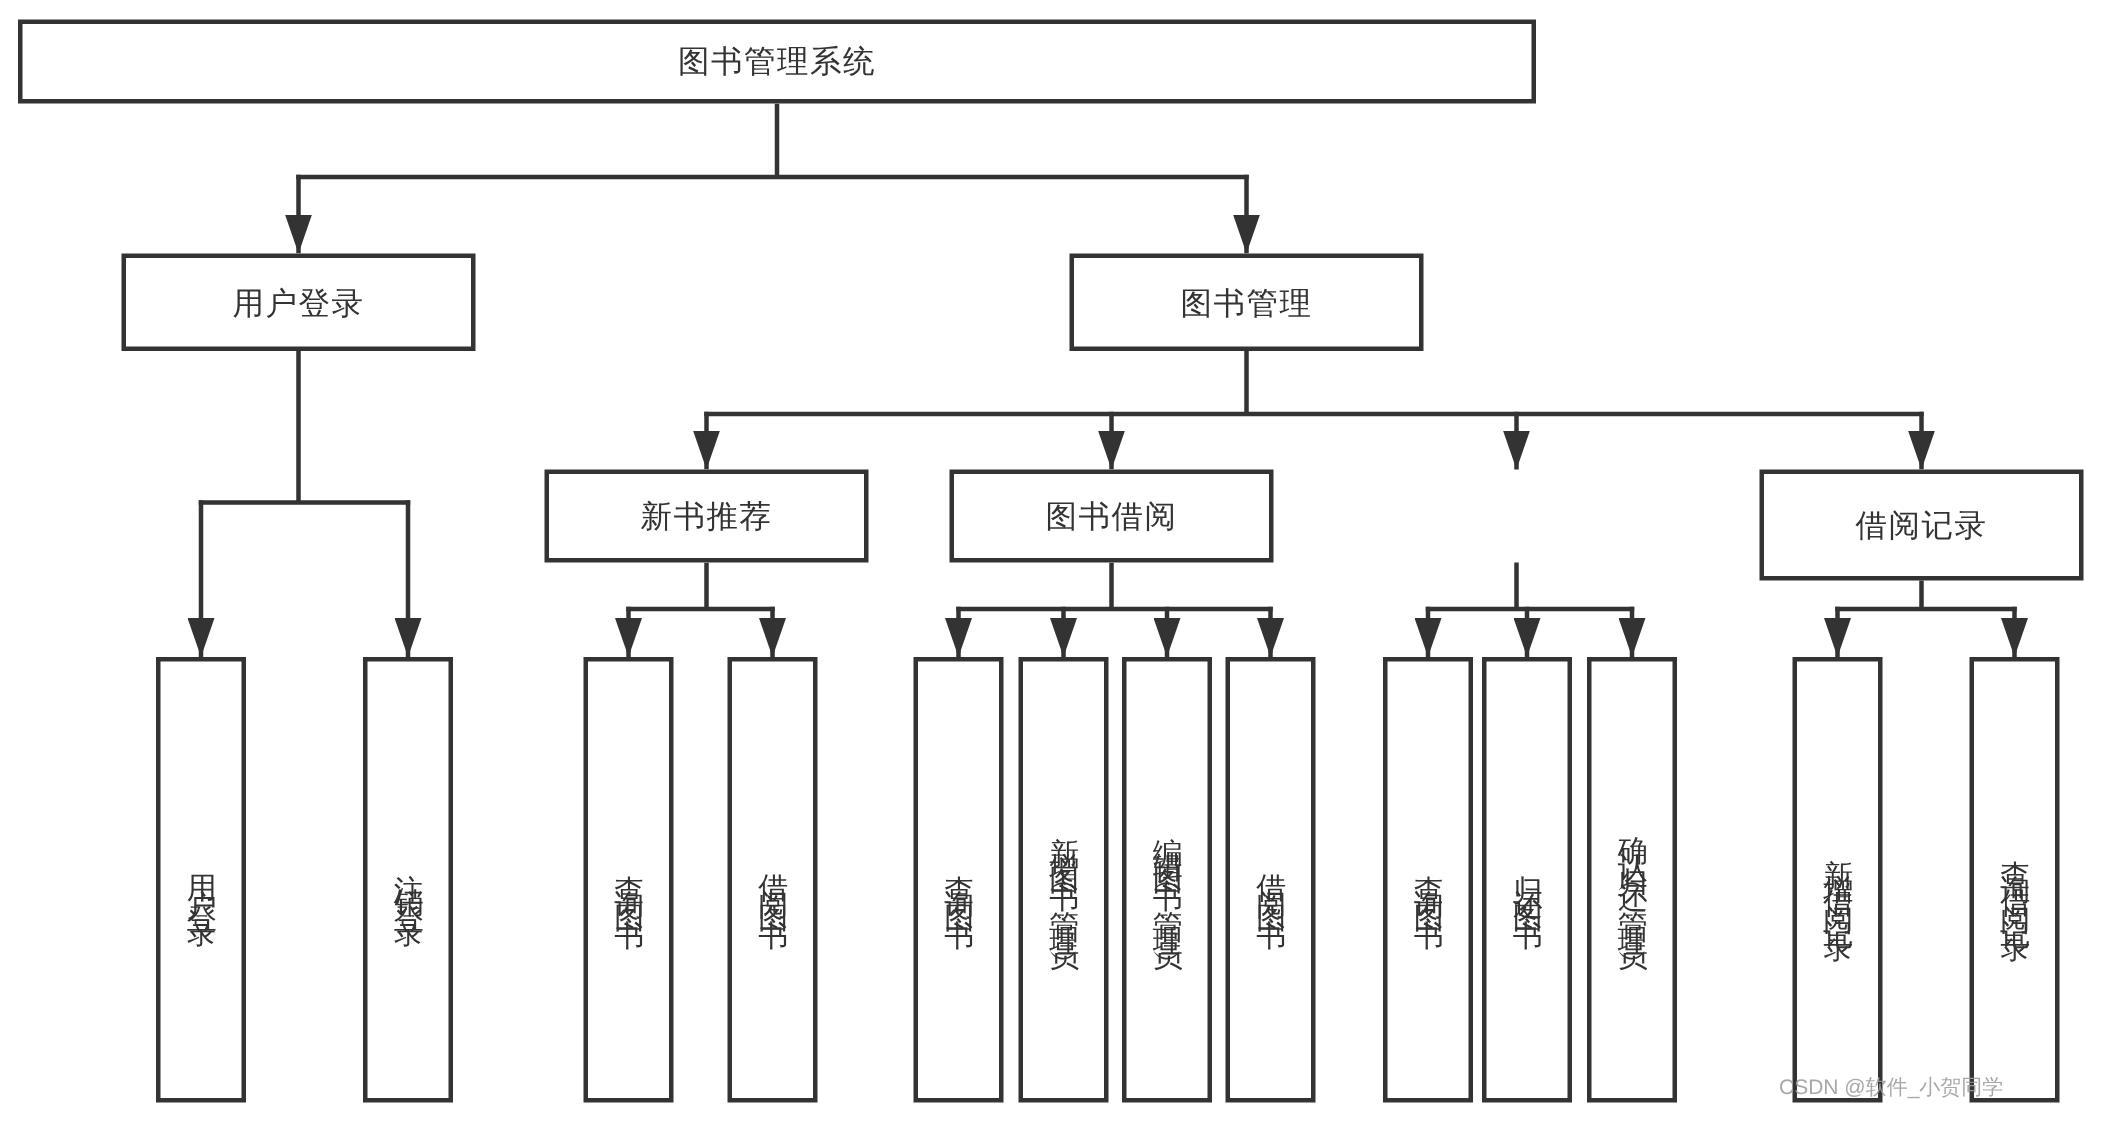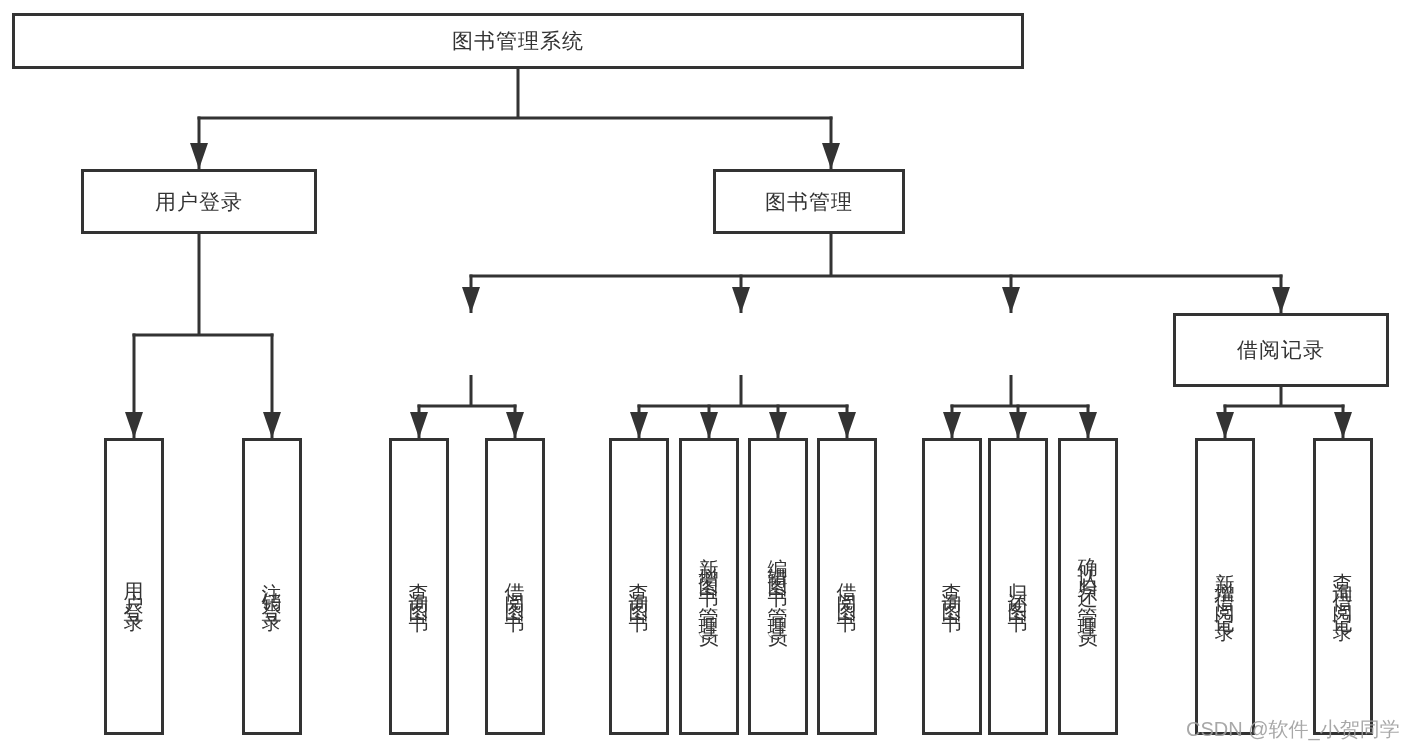--- a/index.html
+++ b/index.html
@@ -44,21 +44,21 @@
     line-height: 1.1;
     letter-spacing: 10px;
     color: #333333;
     white-space: nowrap;
   }
   .watermark {
     position: absolute;
     left: 1186px;
     top: 716px;
     z-index: 5;
-    font-size: 20px;
+    font-size: 14px;
     color: rgba(158, 158, 158, 0.9);
     white-space: nowrap;
   }
 </style>
 </head>
 <body>
 
 <div class="canvas">
 
   <svg class="connectors" width="1405" height="747" viewBox="0 0 1405 747">
@@ -104,24 +104,30 @@
     </g>
   </svg>
 
   <div class="box" style="left:12px;top:13px;width:1012px;height:56px">
     <span class="hlabel">图书管理系统</span>
   </div>
 
   <div class="box" style="left:81px;top:169px;width:236px;height:65px">
     <span class="hlabel">用户登录</span>
   </div>
-  <div class="box" style="left:713px;top:169px;width:192px;height:65px">
+  <div class="box" style="left:713px;top:169px;width:236px;height:65px">
     <span class="hlabel">图书管理</span>
   </div>
 
+  <div class="box" style="left:363px;top:313px;width:216px;height:62px">
+    <span class="hlabel">新书推荐</span>
+  </div>
+  <div class="box" style="left:633px;top:313px;width:216px;height:62px">
+    <span class="hlabel">图书借阅</span>
+  </div>
   <div class="box" style="left:1173px;top:313px;width:216px;height:74px">
     <span class="hlabel">借阅记录</span>
   </div>
 
   <div class="box leaf" style="left:104px;top:438px;width:60px;height:297px">
     <span class="vlabel">用户登录</span>
   </div>
   <div class="box leaf" style="left:242px;top:438px;width:60px;height:297px">
     <span class="vlabel">注销登录</span>
   </div>

